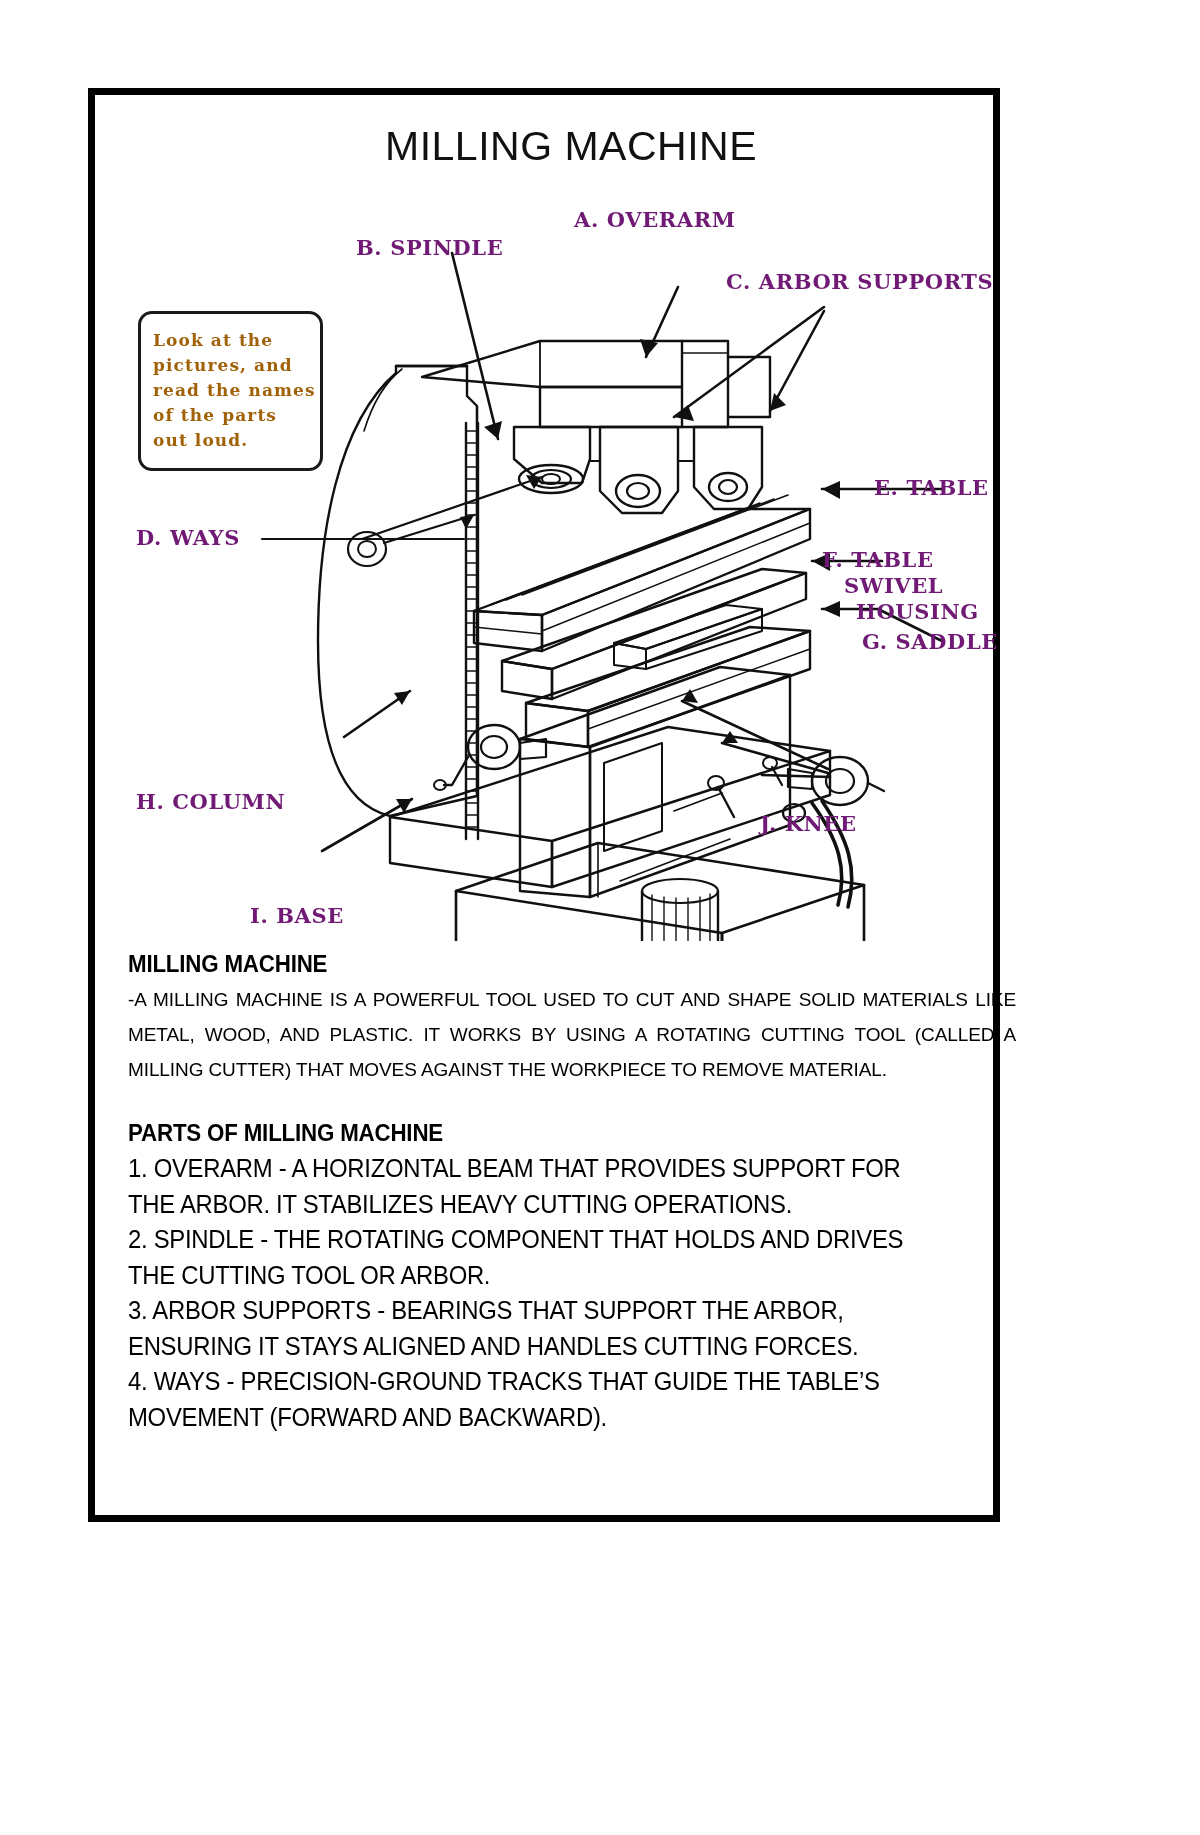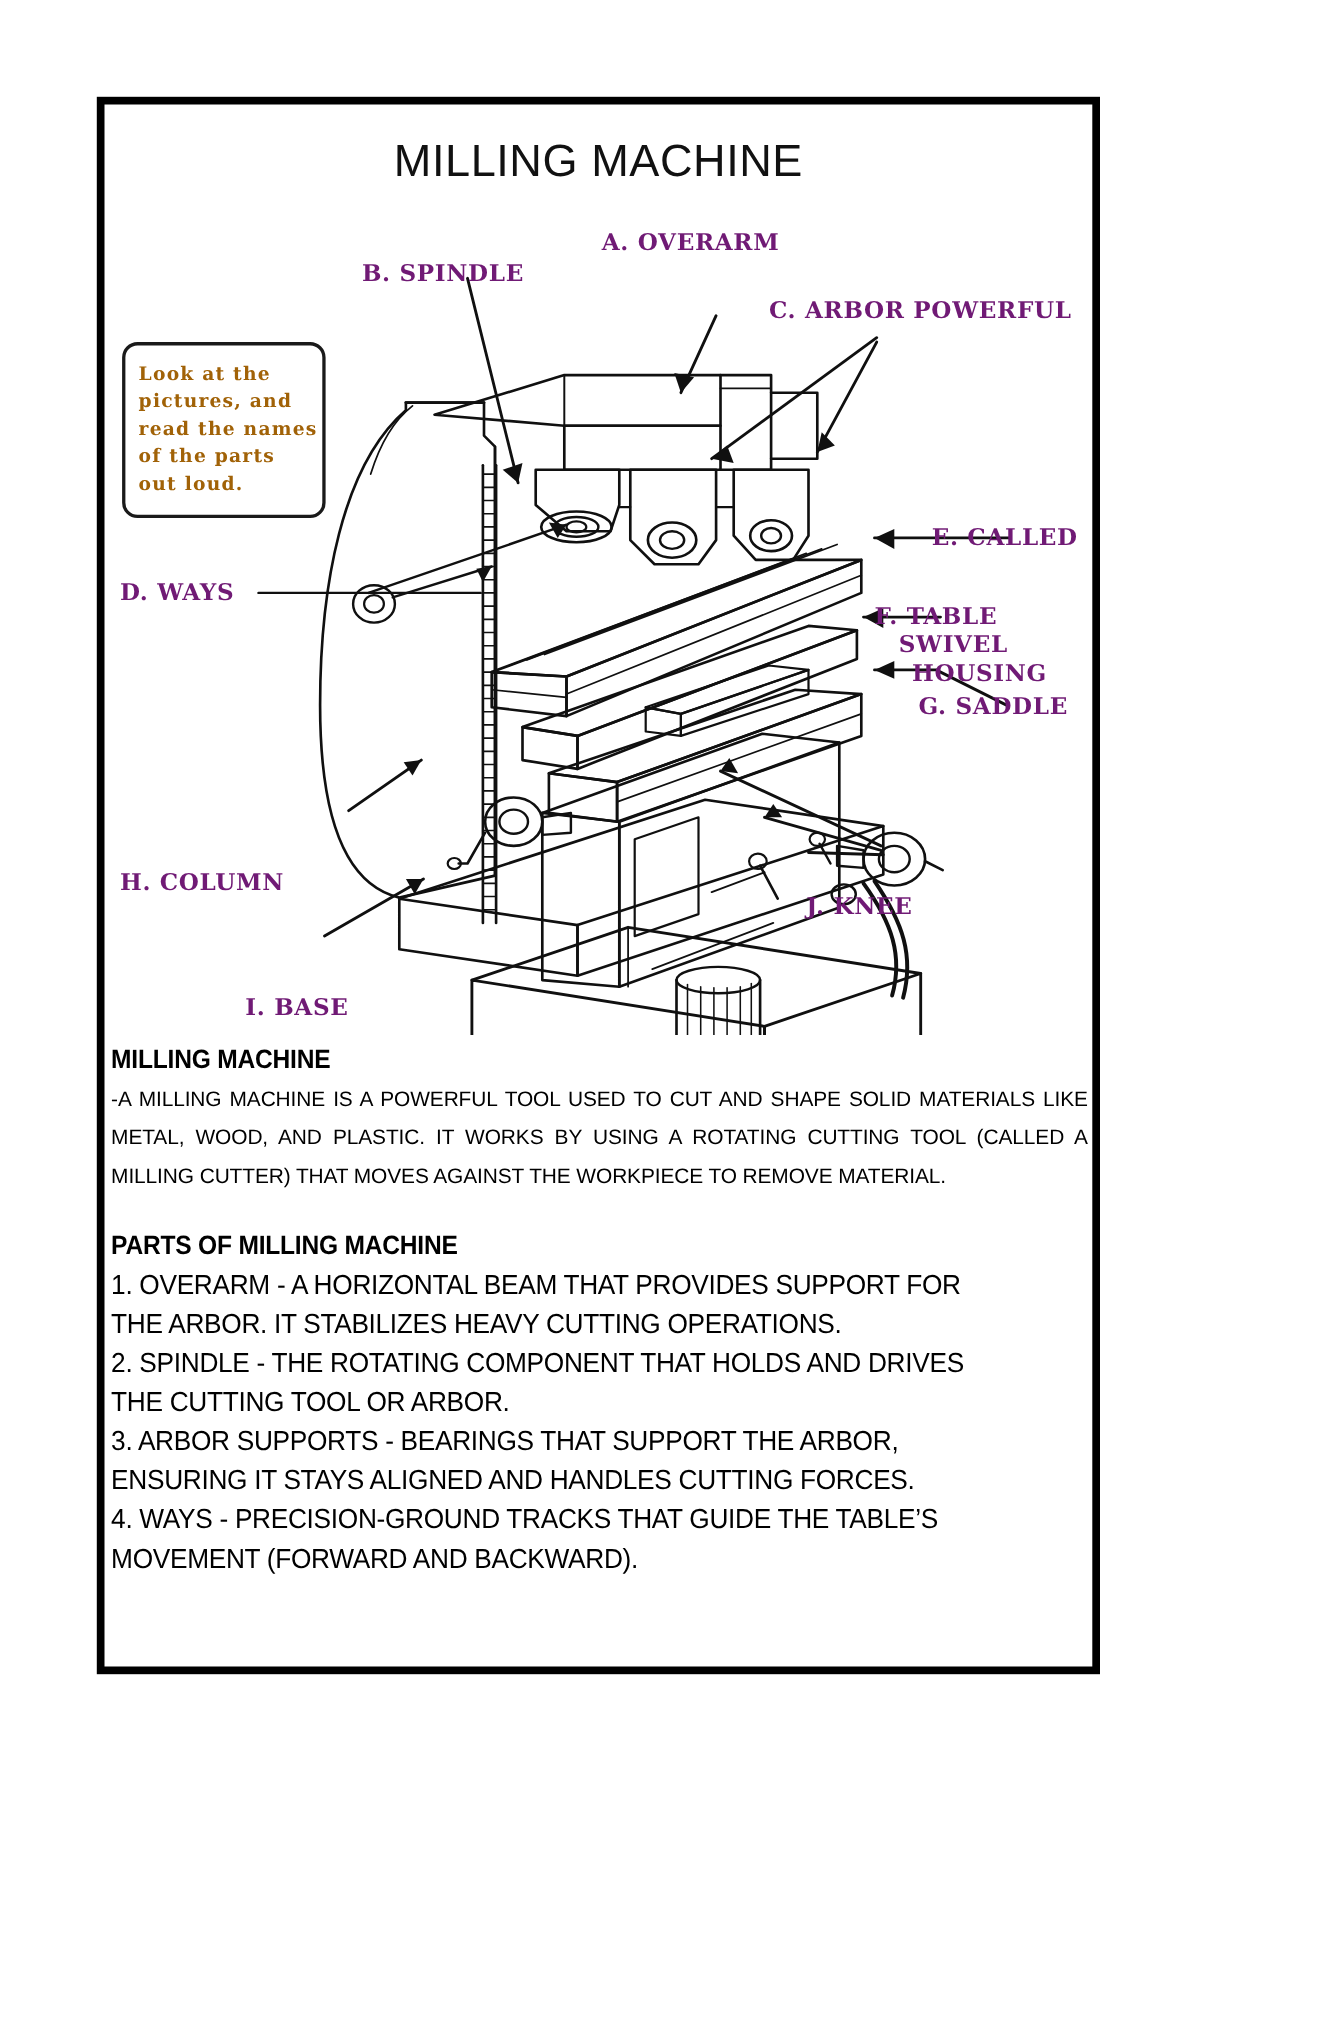--- a/index.html
+++ b/index.html
@@ -26,20 +26,21 @@
     height: 1434px;
     border: 7px solid #000000;
     box-sizing: border-box;
     background: #ffffff;
   }
 
   .frame-inner {
     position: relative;
     width: 100%;
     height: 100%;
+    margin-left: 27px;
   }
 
   
   .sheet-title {
     position: absolute;
     left: 0;
     top: 28px;
     width: 100%;
     text-align: center;
     font-family: "Liberation Sans", sans-serif;
@@ -344,25 +345,25 @@
       <div class="callout-line">pictures, and</div>
       <div class="callout-line">read the names</div>
       <div class="callout-line">of the parts</div>
       <div class="callout-line">out loud.</div>
     </div>
 
     <div class="dlabel" style="left:452px; top:16px;">A. OVERARM</div>
 
     <div class="dlabel" style="left:234px; top:44px;">B. SPINDLE</div>
 
-    <div class="dlabel" style="left:604px; top:78px;">C. ARBOR POWERFUL</div>
+    <div class="dlabel" style="left:604px; top:78px;">C. ARBOR SUPPORTS</div>
 
     <div class="dlabel" style="left:14px; top:334px;">D. WAYS</div>
 
-    <div class="dlabel" style="left:752px; top:284px;">E. CALLED</div>
+    <div class="dlabel" style="left:752px; top:284px;">E. TABLE</div>
 
     <div class="dlabel multi" style="left:700px; top:356px; width:180px;">
       <span>F. TABLE</span><br>
       <span style="margin-left:22px;">SWIVEL</span><br>
       <span style="margin-left:34px;">HOUSING</span>
     </div>
 
     <div class="dlabel" style="left:740px; top:438px;">G. SADDLE</div>
 
     <div class="dlabel" style="left:14px; top:598px;">H. COLUMN</div>

